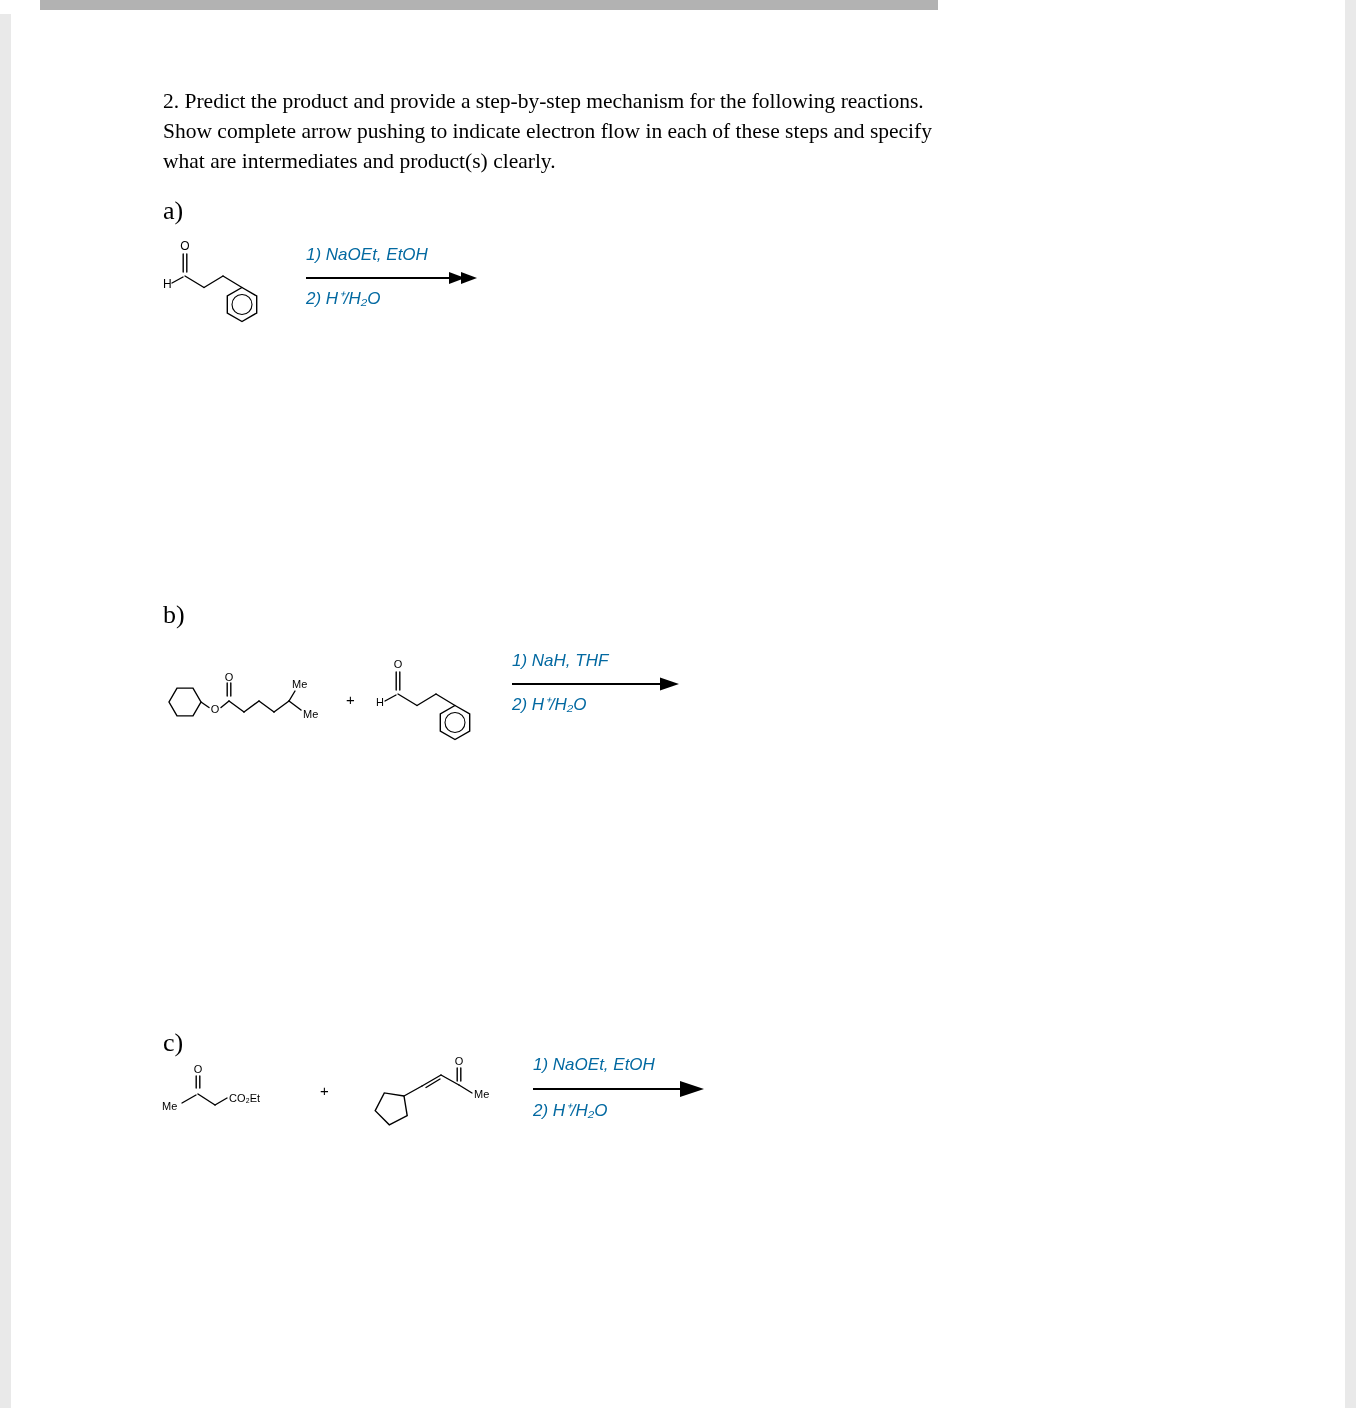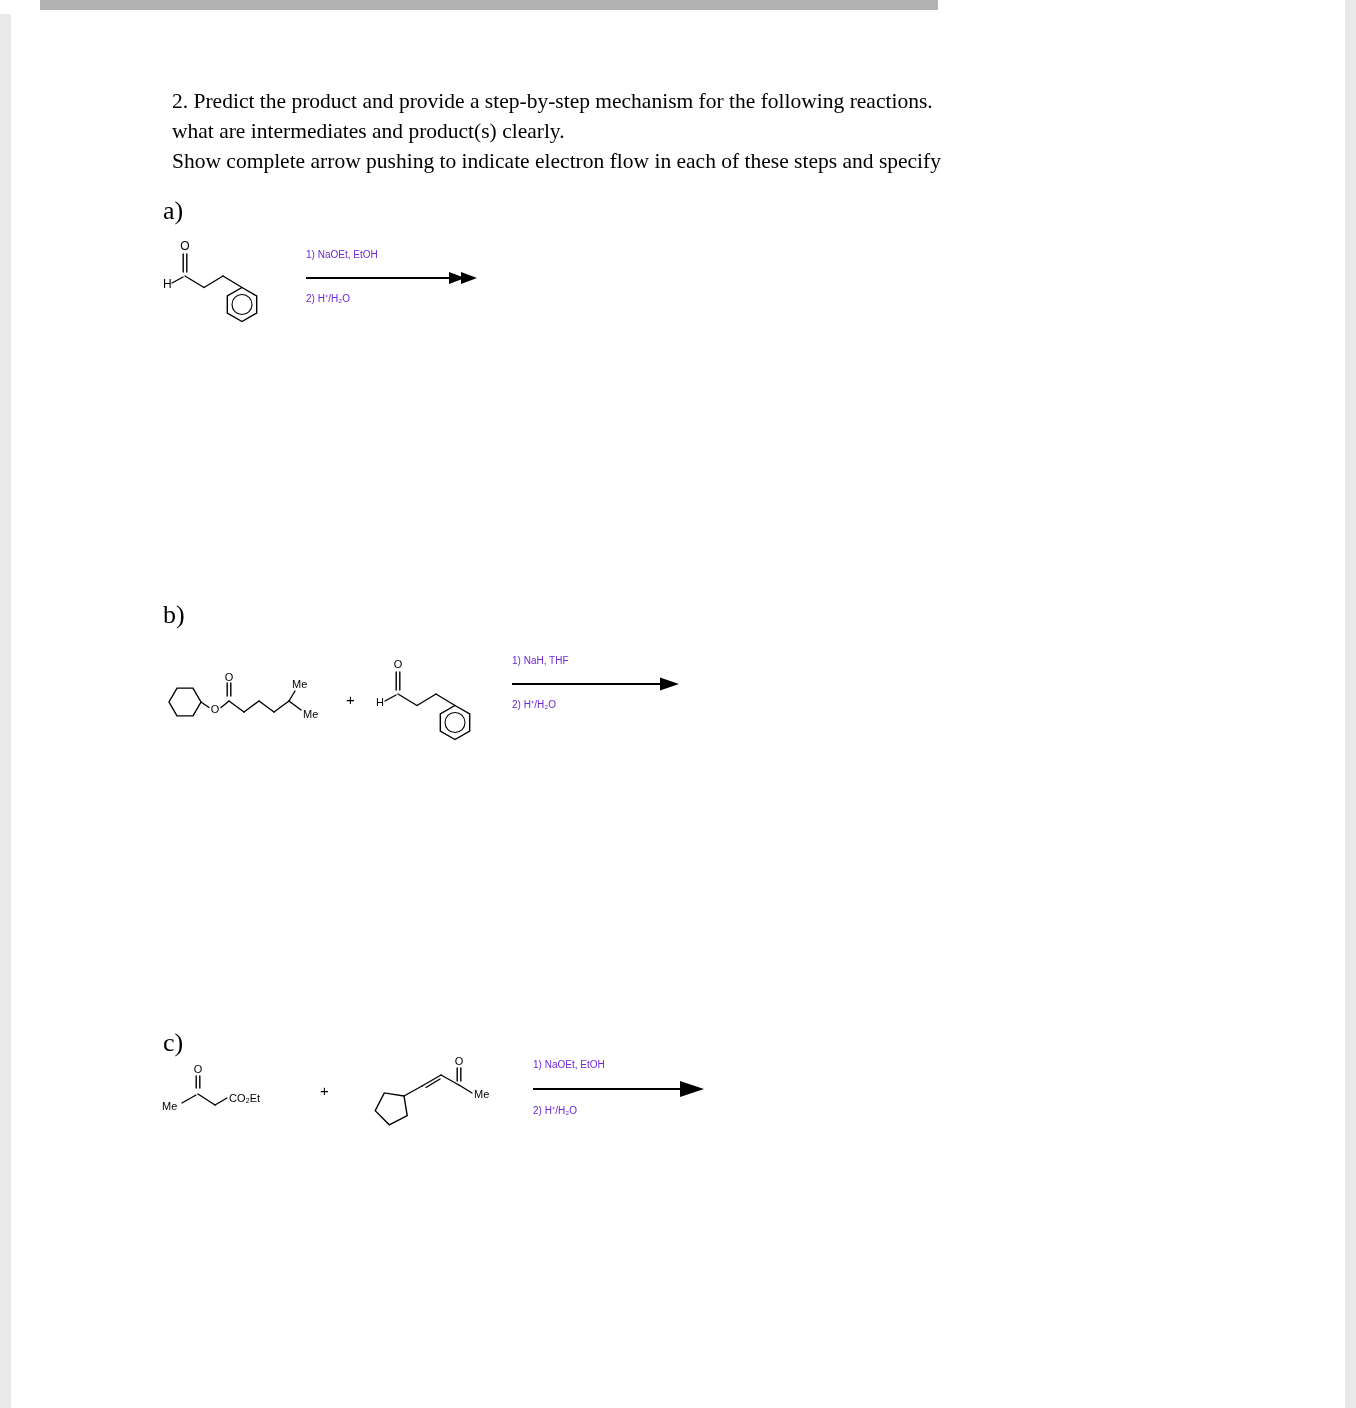--- a/index.html
+++ b/index.html
@@ -6,55 +6,55 @@
   html,body { background:#ffffff; }
   body {
     width:1356px; height:1408px; position:relative; overflow:hidden;
     font-family:"Liberation Sans", sans-serif; color:#000;
   }
   .gutter-left  { position:absolute; left:0; top:14px; width:11px; height:1394px; background:#e9e9e9; }
   .gutter-right { position:absolute; right:0; top:0; width:11px; height:1408px; background:#e9e9e9; }
   .top-remnant  { position:absolute; left:40px; top:0; width:898px; height:10px; background:#b2b2b2; }
 
   .question {
-    position:absolute; left:172px; top:86px; width:1080px;
+    position:absolute; left:163px; top:86px; width:1080px;
     font-family:"Liberation Serif", serif; font-size:21.5px; line-height:30px; color:#000;
   }
   .part-label {
     position:absolute; font-family:"Liberation Serif", serif; font-size:26px; color:#000;
   }
 
   svg.struct { position:absolute; overflow:visible; }
   svg.struct line { stroke:#000; stroke-width:1.4; fill:none; stroke-linecap:round; }
   svg.struct .ring { stroke:#000; stroke-width:1.4; fill:none; }
   svg.struct circle.arom { stroke:#000; stroke-width:1.1; fill:none; }
   svg.struct text {
     font-family:"Liberation Sans", sans-serif; font-size:12px; fill:#000;
   }
   svg.struct text.sm { font-size:11px; }
 
   .plus { position:absolute; font-size:15px; color:#000; }
 
-  .conditions { position:absolute; font-size:10px; color:#6d28d9; }
+  .conditions { position:absolute; font-size:17px; color:#0369a1;font-style:italic; }
   .cond-line { white-space:nowrap; line-height:18px; }
   .arrow-svg { display:block; margin:6px 0 4px 0; }
   .arrow-svg line { stroke:#000; stroke-width:1.8; }
   .arrow-svg polygon { fill:#000; stroke:none; }
 </style>
 </head>
 <body>
 
 <div class="gutter-left"></div>
 <div class="gutter-right"></div>
 <div class="top-remnant"></div>
 
 <div class="question">
   <div>2. Predict the product and provide a step-by-step mechanism for the following reactions.</div>
+  <div>Show complete arrow pushing to indicate electron flow in each of these steps and specify</div>
   <div>what are intermediates and product(s) clearly.</div>
-  <div>Show complete arrow pushing to indicate electron flow in each of these steps and specify</div>
 </div>
 
 <div class="part-label" style="left:163px;top:196px">a)</div>
 
 <svg class="struct" style="left:158px;top:238px" width="150" height="95" viewBox="0 0 150 95">
   <g>
     <line x1="14" y1="45" x2="25" y2="39"></line>
     <line x1="25.2" y1="16" x2="25.2" y2="34"></line>
     <line x1="28.8" y1="16" x2="28.8" y2="34"></line>
     <line x1="27" y1="38" x2="46" y2="49.5"></line>

